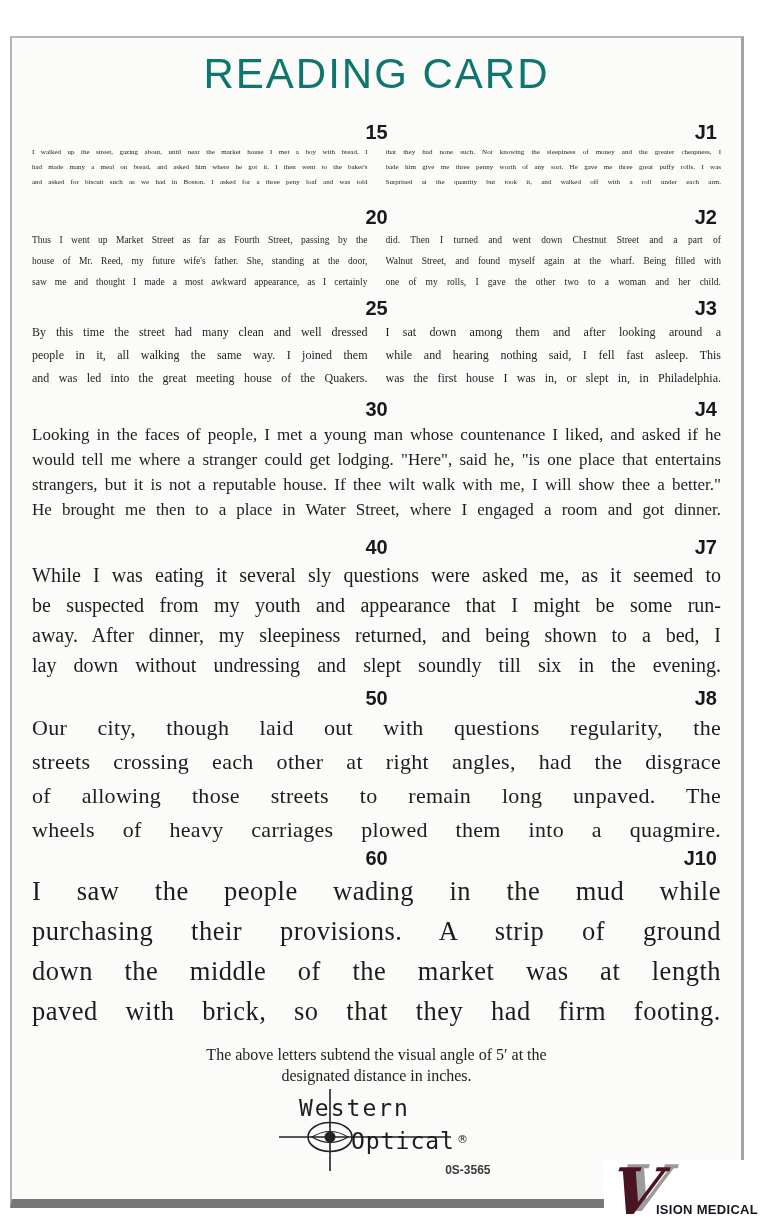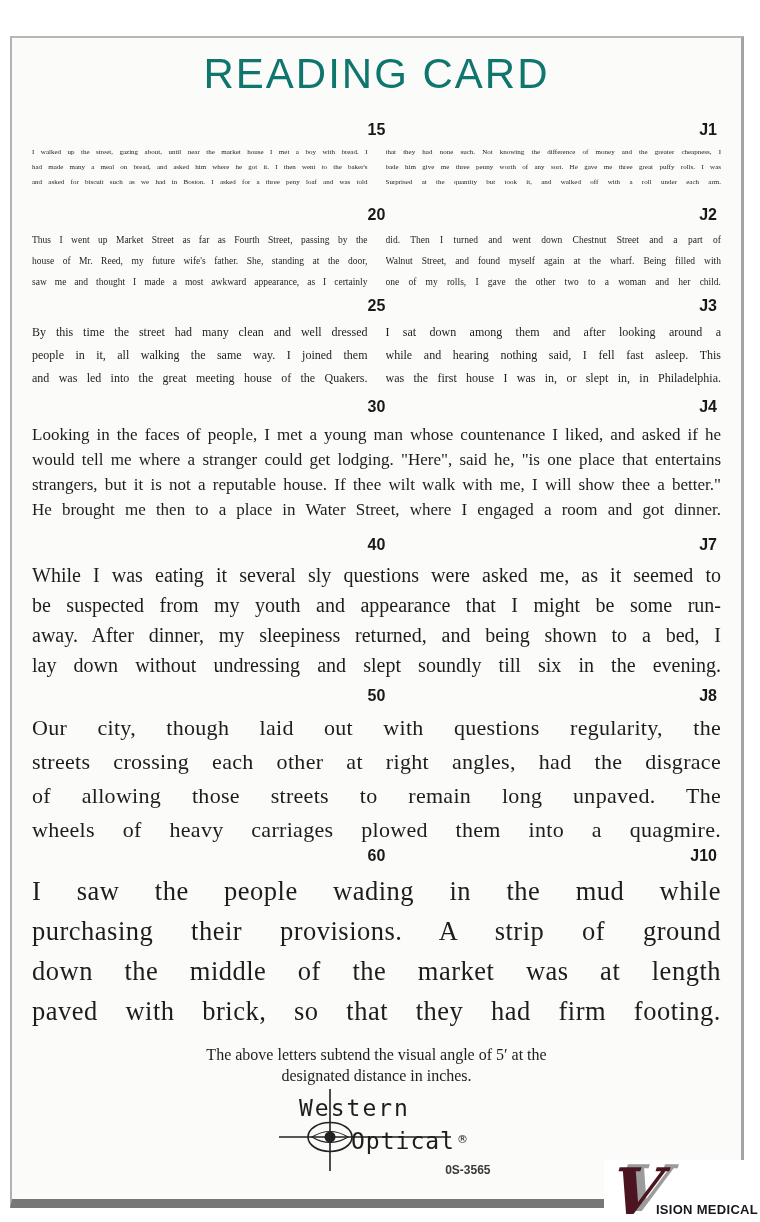--- a/index.html
+++ b/index.html
@@ -18,21 +18,21 @@
     border-bottom: 9px solid #777777;
     padding: 0 20px;
   }
   .title {
     margin: 12px 0 0 0; text-align: center;
     font-family: "Liberation Sans", sans-serif;
     font-weight: 400; font-size: 42px; letter-spacing: 2px; color: #0f766e;
   }
   .labels {
     position: relative; text-align: center; height: 19px; margin-bottom: 5px;
-    font-family: "Liberation Sans", sans-serif; font-weight: bold; font-size: 16px;
+    font-family: "Liberation Sans", sans-serif; font-weight: bold; font-size: 20px;
     color: #191919;
   }
   .labels .jnum { position: absolute; right: 4px; top: 0; }
   .row-15 { margin-top: 23px; }
   .row-20 { margin-top: 16px; }
   .row-25 { margin-top: 4px; }
   .row-30 { margin-top: 8px; }
   .row-40 { margin-top: 14px; }
   .row-50 { margin-top: 7px; }
   .row-60 { }
@@ -80,21 +80,21 @@
       <span class="num">15</span>
       <span class="jnum">J1</span>
     </div>
     <div class="cols t15">
       <div class="col">
         <div class="jl">I walked up the street, gazing about, until near the market house I met a boy with bread. I</div>
         <div class="jl">had made many a meal on bread, and asked him where he got it. I then went to the baker's</div>
         <div class="jl">and asked for biscuit such as we had in Boston. I asked for a three peny loaf and was told</div>
       </div>
       <div class="col">
-        <div class="jl">that they had none such. Not knowing the difference of money and the greater cheapness, I</div>
+        <div class="jl">that they had none such. Not knowing the sleepiness of money and the greater cheapness, I</div>
         <div class="jl">bade him give me three penny worth of any sort. He gave me three great puffy rolls. I was</div>
         <div class="jl">Surprised at the quantity but took it, and walked off with a roll under each arm.</div>
       </div>
     </div>
   </section>
 
   <section class="row-20">
     <div class="labels">
       <span class="num">20</span>
       <span class="jnum">J2</span>

